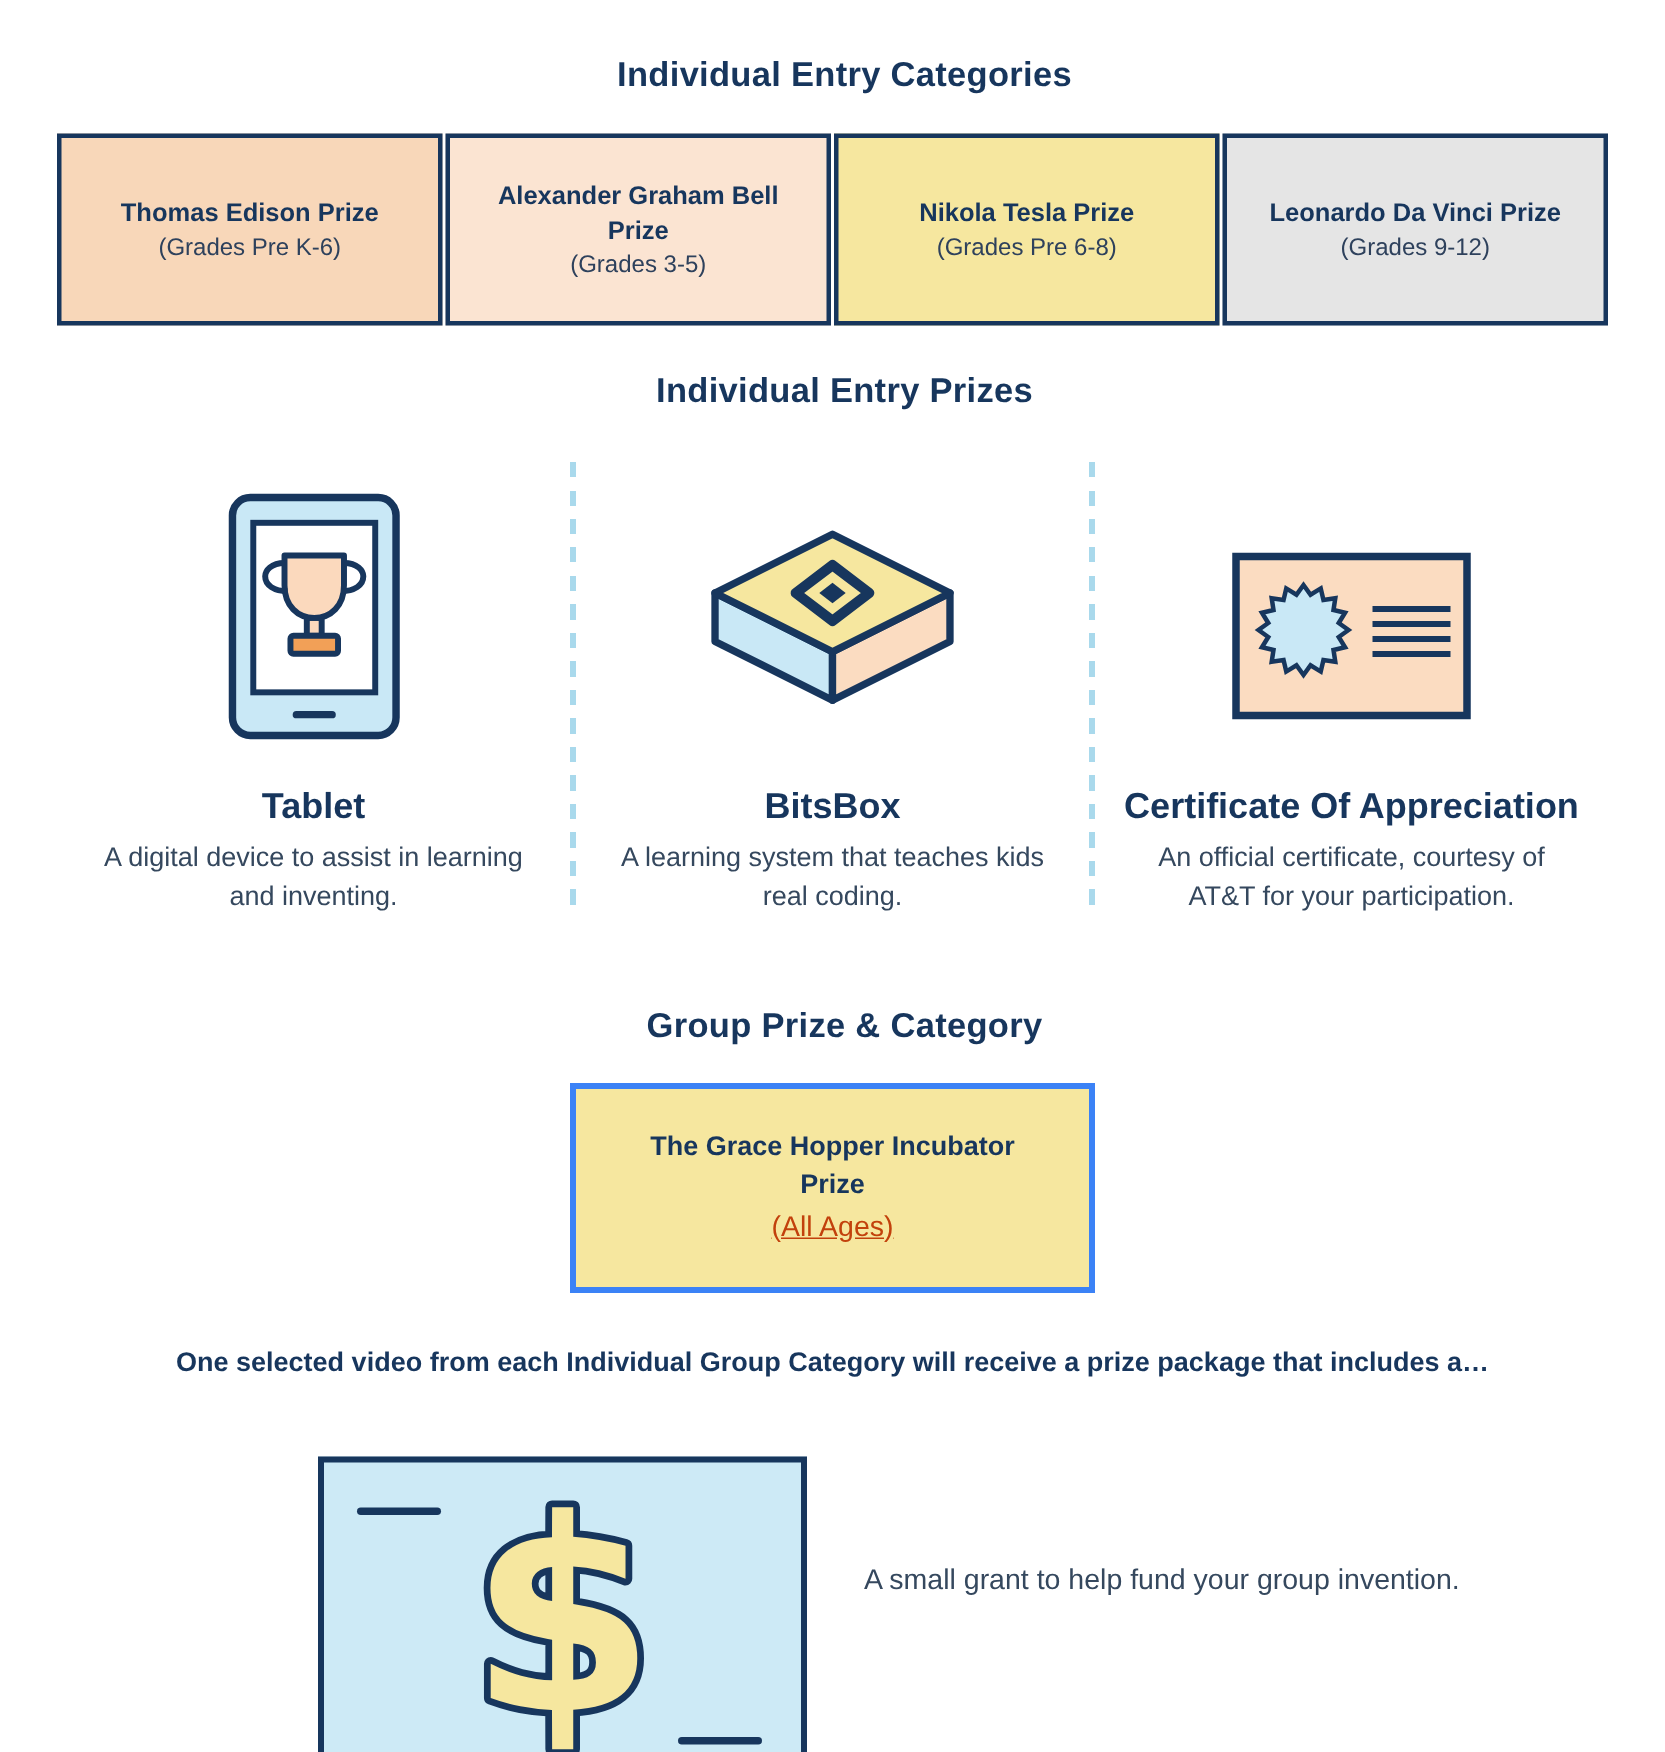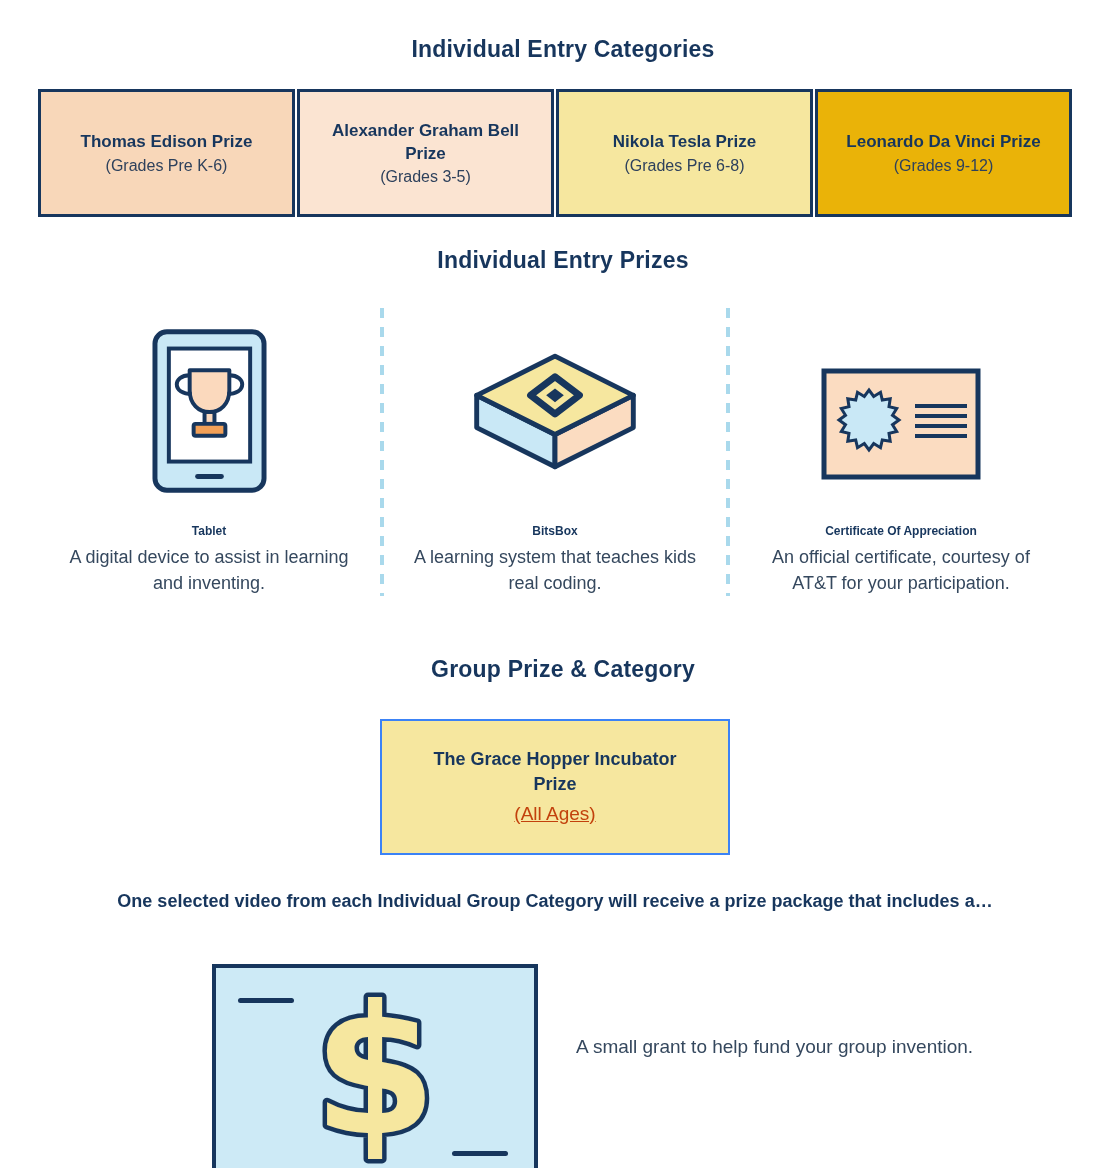--- a/index.html
+++ b/index.html
@@ -55,33 +55,33 @@
   .prize-sep {
     width: 4px;
     background: repeating-linear-gradient(to bottom, #A9D9EC 0 10px, transparent 10px 19px);
   }
   .prize-icon-wrap {
     height: 186px;
     display: flex;
     align-items: flex-end;
     justify-content: center;
   }
-  .prize-name { font-weight: 700; font-size: 12px; margin-top: 30px; }
+  .prize-name { font-weight: 700; font-size: 24px; margin-top: 30px; }
   .prize-desc {
     font-size: 18px;
     line-height: 1.45;
     margin-top: 6px;
     color: #35485E;
   }
   
   .group-title { margin-top: 60px; }
   .group-box {
     width: 350px;
-    margin: 36px auto 0;
-    border: 2px solid #3b82f6;
+    margin: 25px auto 0;
+    border: 4px solid #3b82f6;
     text-align: center;
     padding: 26px 20px 28px;
   }
   .group-name {
     font-weight: 700;
     font-size: 18px;
     line-height: 1.4;
     max-width: 280px;
     margin: 0 auto;
   }
@@ -141,21 +141,21 @@
     <div class="cat-grades">(Grades Pre K-6)</div>
   </div>
   <div class="cat-box" style="background-color: rgb(251, 228, 210);">
     <div class="cat-name">Alexander Graham Bell Prize</div>
     <div class="cat-grades">(Grades 3-5)</div>
   </div>
   <div class="cat-box" style="background-color: rgb(246, 231, 159);">
     <div class="cat-name">Nikola Tesla Prize</div>
     <div class="cat-grades">(Grades Pre 6-8)</div>
   </div>
-  <div class="cat-box" style="background-color: #eab308;">
+  <div class="cat-box" style="background-color: #e5e5e5;">
     <div class="cat-name">Leonardo Da Vinci Prize</div>
     <div class="cat-grades">(Grades 9-12)</div>
   </div>
 </div>
 
 <h2 class="section-title" style="margin-top:30px;">Individual Entry Prizes</h2>
 
 <div class="prizes-row">
 
   <div class="prize-col">

